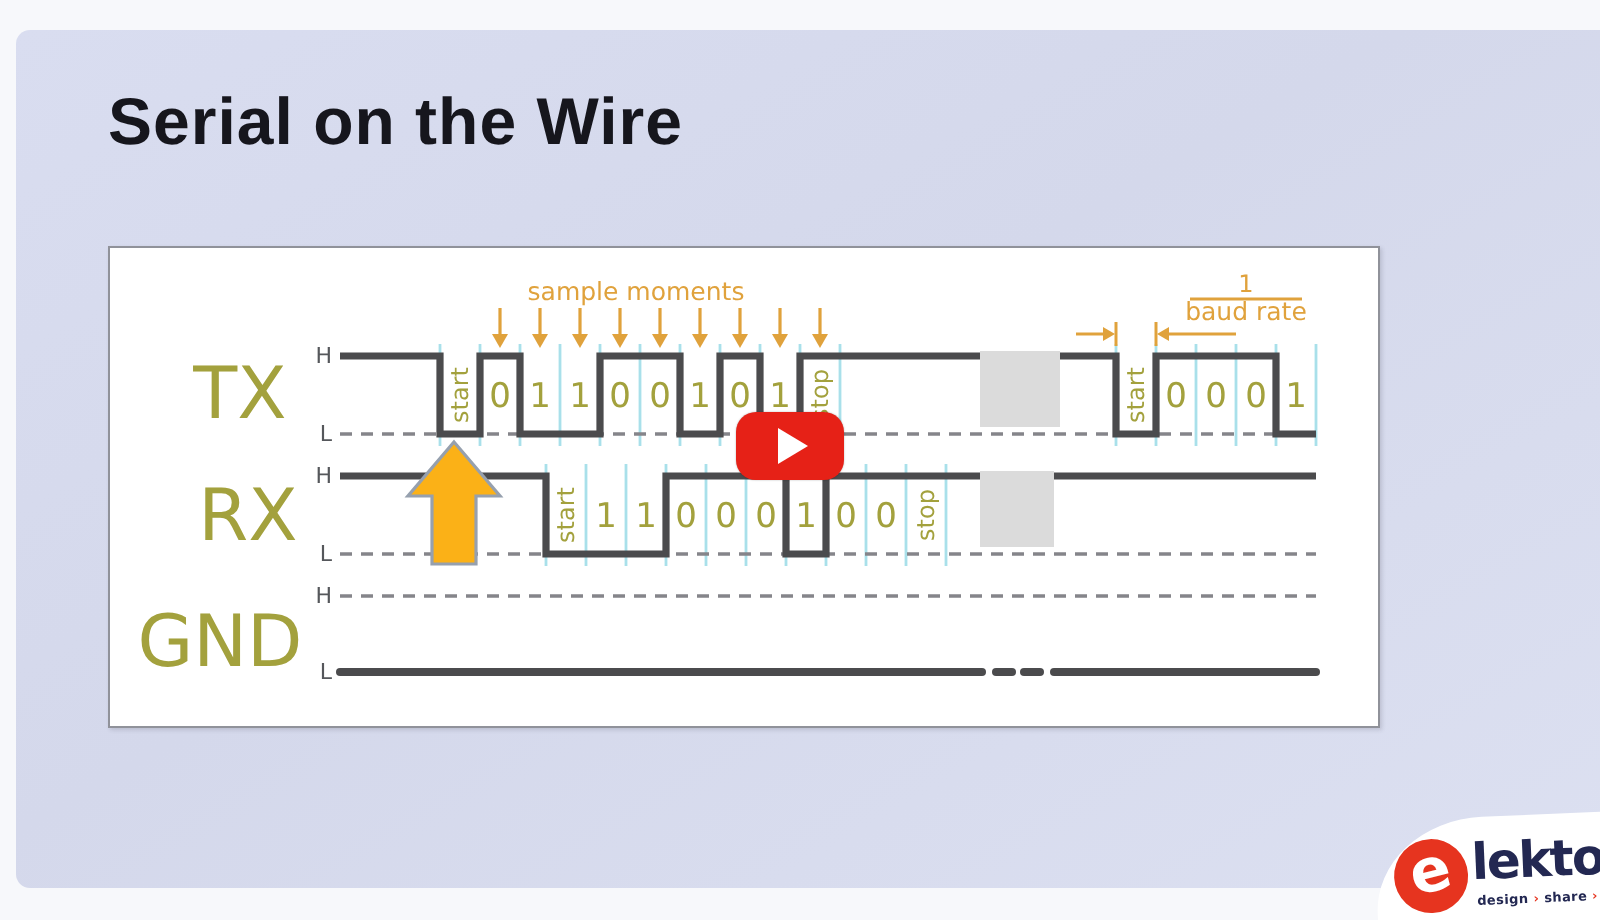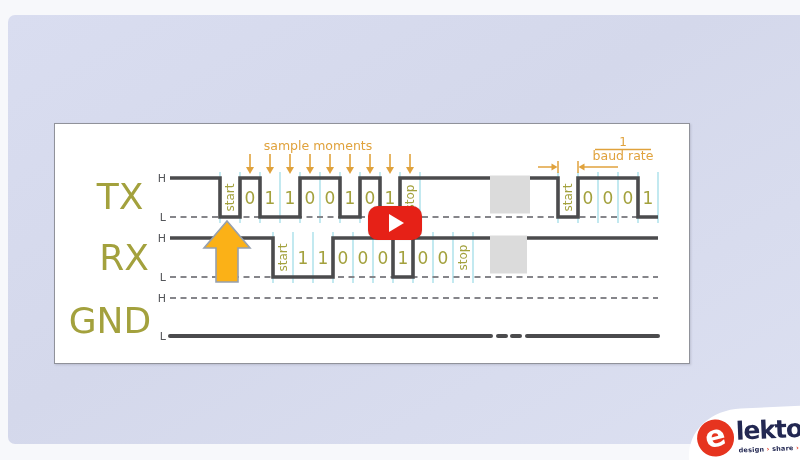--- a/index.html
+++ b/index.html
@@ -30,20 +30,21 @@
         color:#232852;letter-spacing:-1px;}
   .logo .tagline{position:absolute;left:50px;top:38px;font-size:6.5px;font-weight:700;
         color:#232852;display:flex;gap:2.5px;letter-spacing:0.2px;}
   .logo .tagline .red{color:#E6341F;}
 </style>
 </head>
 <body>
 
 <div class="page">
   <div class="slide"></div>
+  <h1 class="title">Serial on the Wire</h1>
   <div class="card"></div>
   <svg id="wave-svg" width="800" height="460" viewBox="0 0 800 460">
       <g>
         <line x1="220" y1="172" x2="220" y2="223" stroke="#A9E0EA" stroke-width="1.4"></line>
         <line x1="240" y1="172" x2="240" y2="223" stroke="#A9E0EA" stroke-width="1.4"></line>
         <line x1="260" y1="172" x2="260" y2="223" stroke="#A9E0EA" stroke-width="1.4"></line>
         <line x1="280" y1="172" x2="280" y2="223" stroke="#A9E0EA" stroke-width="1.4"></line>
         <line x1="300" y1="172" x2="300" y2="223" stroke="#A9E0EA" stroke-width="1.4"></line>
         <line x1="320" y1="172" x2="320" y2="223" stroke="#A9E0EA" stroke-width="1.4"></line>
         <line x1="340" y1="172" x2="340" y2="223" stroke="#A9E0EA" stroke-width="1.4"></line>

